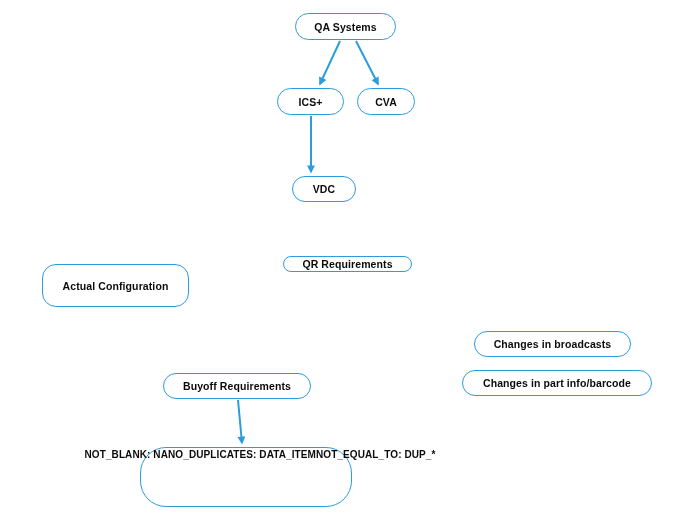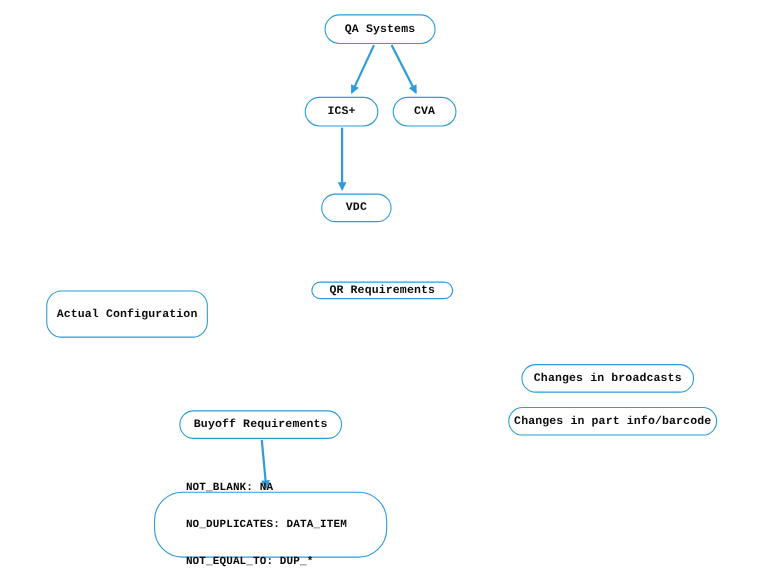--- a/index.html
+++ b/index.html
@@ -5,21 +5,21 @@
   html, body {
     margin: 0;
     padding: 0;
     background: #ffffff;
   }
   .canvas {
     position: relative;
     width: 696px;
     height: 520px;
     background: #ffffff;
-    font-family: Liberation Mono, monospace;
+    font-family: Liberation Sans, sans-serif;
     overflow: hidden;
   }
   .edges {
     position: absolute;
     left: 0;
     top: 0;
     width: 696px;
     height: 520px;
     pointer-events: none;
   }
@@ -43,27 +43,26 @@
   .node-cva       { left: 357px; top: 88px;  width: 58px;  height: 27px; align-items: center; }
   .node-vdc       { left: 292px; top: 176px; width: 64px;  height: 26px; }
   .node-qr        { left: 283px; top: 256px; width: 129px; height: 16px; }
   .node-actual    { left: 42px;  top: 264px; width: 147px; height: 43px; }
   .node-broadcast { left: 474px; top: 331px; width: 157px; height: 26px; }
   .node-partinfo  { left: 462px; top: 370px; width: 190px; height: 26px; }
   .node-buyoff    { left: 163px; top: 373px; width: 148px; height: 26px; }
   .node-rules {
     left: 140px; top: 447px; width: 212px; height: 60px;
     border-radius: 26px;
-    flex-direction: column;
+    flex-direction: row;
     align-items: flex-start;
     justify-content: center;
     padding-left: 28px;
     font-size: 10px;
     line-height: 13px;
-    gap: 21px;
   }
   .rules-line { display: block; }
 </style>
 </head>
 <body>
 
 <div class="canvas">
 
   <svg class="edges" width="696" height="520" viewBox="0 0 696 520" xmlns="http://www.w3.org/2000/svg">
     <defs>

